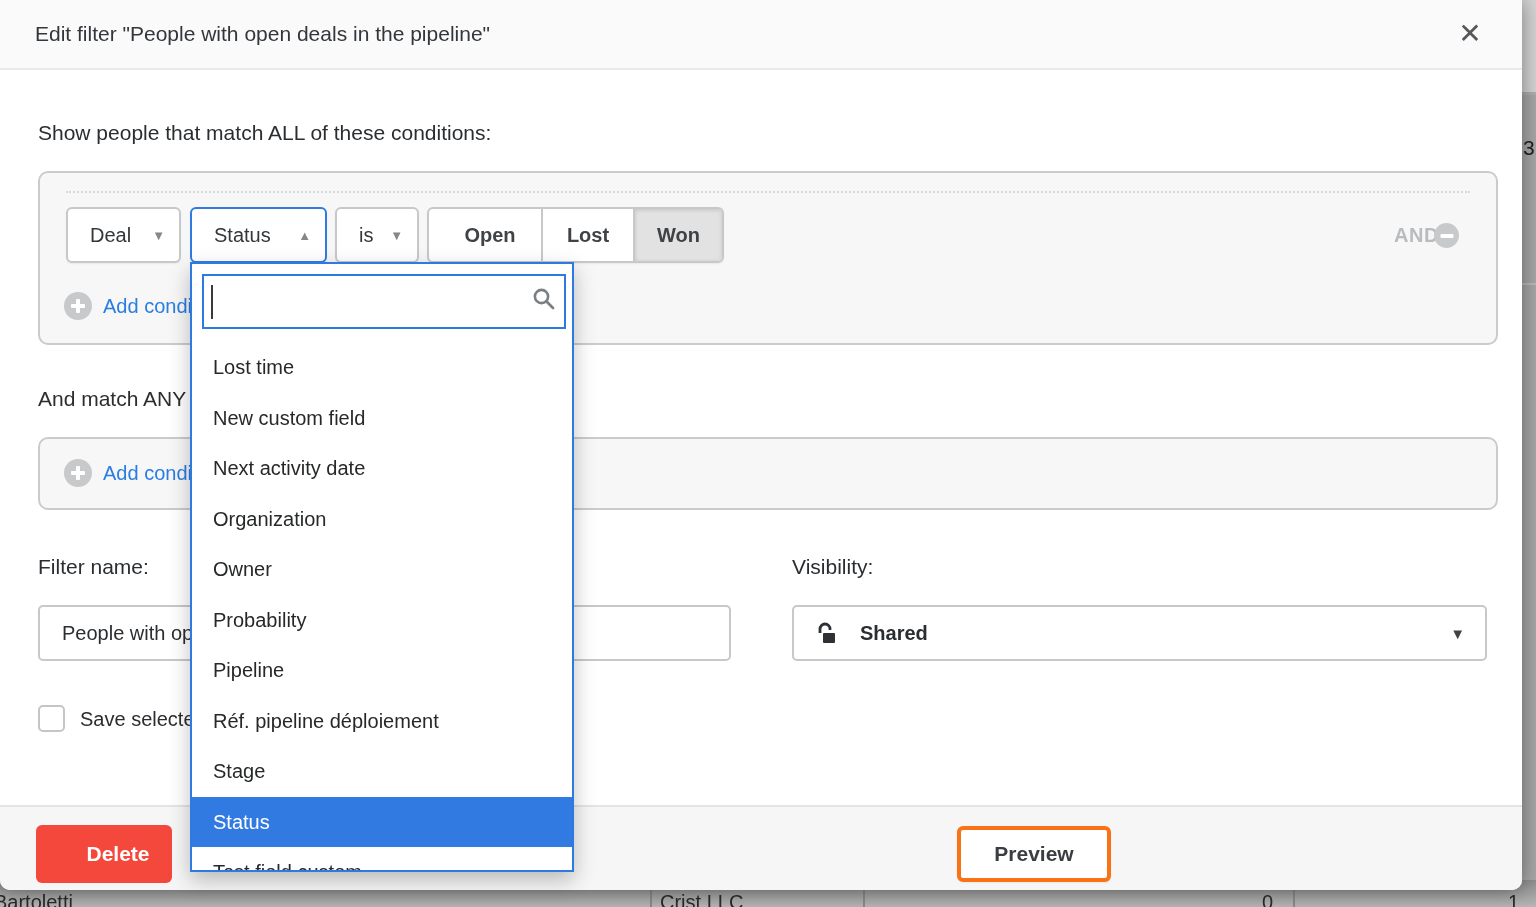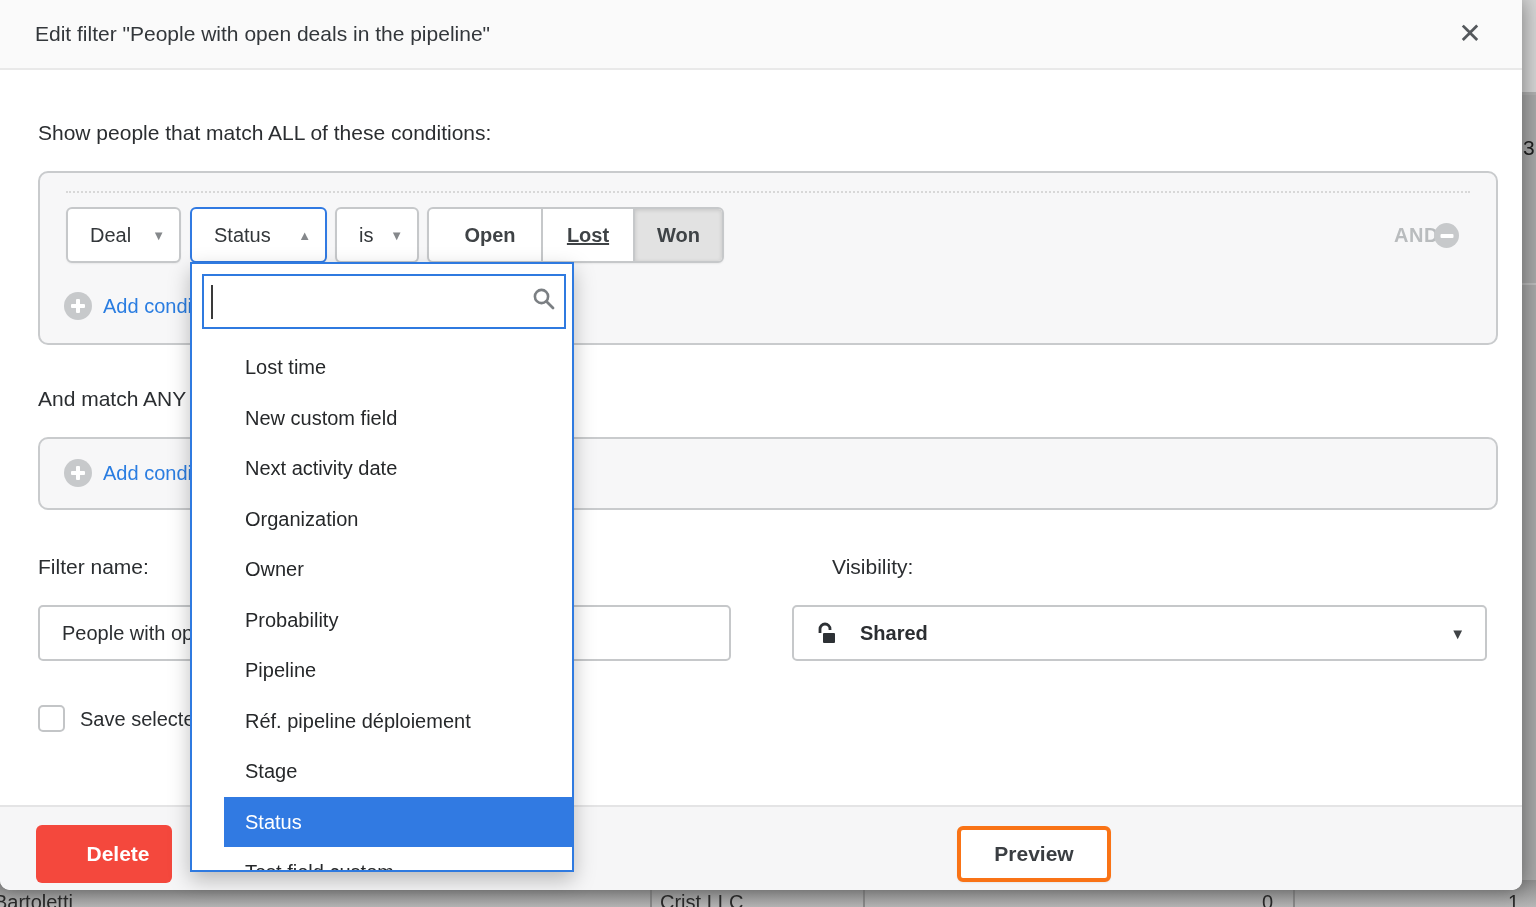--- a/index.html
+++ b/index.html
@@ -90,21 +90,21 @@
   .btn-save { left:1357px; top:19px; width:119px; background:#0da23f; color:#fff; }
 
   
   .dropdown { position:absolute; left:190px; top:262px; width:384px; height:610px; background:#fff;
               border:2px solid #2f7ae0; box-shadow:0 8px 20px rgba(0,0,0,.25); z-index:10; overflow:hidden; }
   .dd-search { position:absolute; left:10px; top:10px; width:364px; height:55px; border:2px solid #2f7ae0;
                background:#fff; font-size:20px; padding:0 40px 0 16px; outline:none;
                font-family:"Liberation Sans", sans-serif; }
   .dd-caret-bar { position:absolute; left:19px; top:21px; width:2px; height:34px; background:#3a3a3a; }
   .dd-search-icon { position:absolute; left:340px; top:23px; }
-  .dd-list { position:absolute; left:0; top:78px; width:100%;margin-left:32px; }
+  .dd-list { position:absolute; left:0; top:78px; width:100%; }
   .dd-item { height:50.5px; line-height:50.5px; padding-left:21px; font-size:20px; color:#26282a;
              cursor:pointer; white-space:nowrap; }
   .dd-item.selected { background:#317ae2; color:#fff; }
 </style>
 </head>
 <body>
 
 <div class="bg-right-strip">
   <div class="top-block"></div>
     <div class="line1"></div>
@@ -143,21 +143,21 @@
     <span class="caret">▲</span>
   </div>
 
   <div class="cond-btn" style="left:335px; width:84px;">
     <span class="lbl">is</span>
     <span class="caret">▼</span>
   </div>
 
   <div class="segment">
     <div class="seg" style="flex:0 0 104px;">Open</div>
-    <div class="seg" style="flex:0 0 92px;text-decoration:underline;">Lost</div>
+    <div class="seg" style="flex:0 0 92px;">Lost</div>
     <div class="seg selected">Won</div>
   </div>
 
   <div class="and-label">AND</div>
   <div class="circle-icon minus-circle">
       <span class="h"></span>
     </div>
 
   <div class="circle-icon add-circle" style="left:64px; top:292px;">
     <span class="h"></span>
@@ -170,21 +170,21 @@
   <div class="group group-2"></div>
   <div class="circle-icon add-circle" style="left:64px; top:459px;">
     <span class="h"></span>
       <span class="v"></span>
   </div>
   <div class="add-link" style="left:103px; top:462px;">Add condition</div>
 
   <div class="field-label" style="left:38px; top:555px;">Filter name:</div>
   <input class="text-input" style="left: 38px; top: 605px; width: 693px;" value="People with open deals in the pipeline">
 
-  <div class="field-label" style="left:832px; top:555px;">Visibility:</div>
+  <div class="field-label" style="left:792px; top:555px;">Visibility:</div>
   <div class="select-box">
     <svg width="22" height="24" viewBox="0 0 22 24">
       <path d="M4 12 V8 a5 5 0 0 1 10 0 v1" fill="none" stroke="#2d3135" stroke-width="2.8"></path>
       <rect x="7" y="12" width="12" height="10" rx="1" fill="#2d3135"></rect>
     </svg>
     <span class="sel-text">Shared</span>
     <span class="caret">▼</span>
   </div>
 
   <div class="checkbox"></div>

